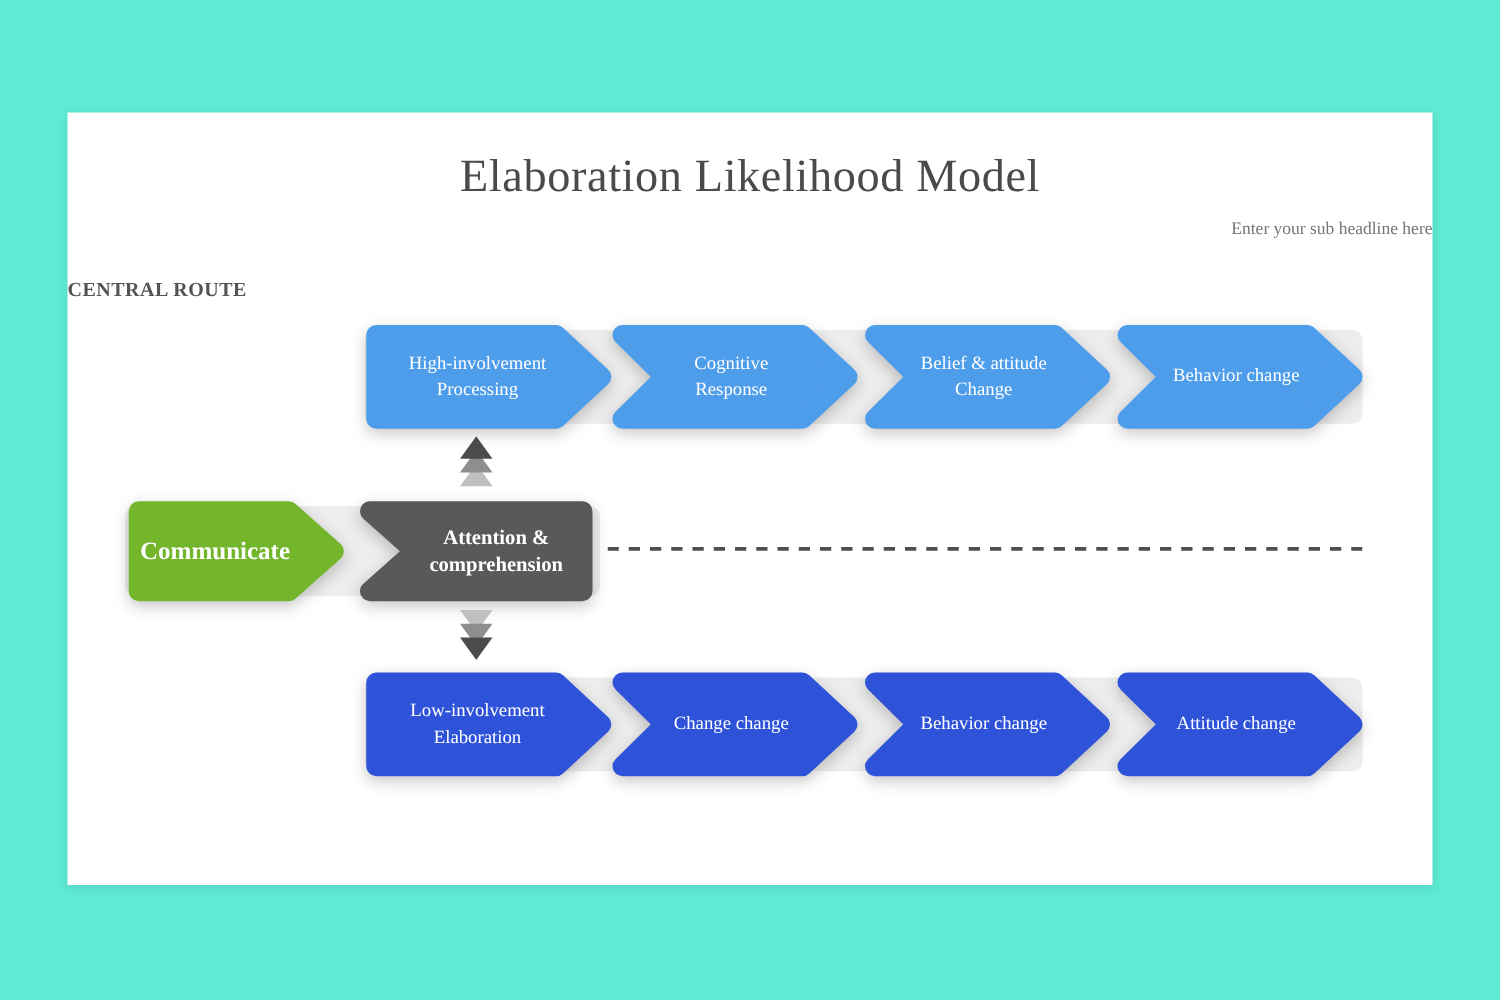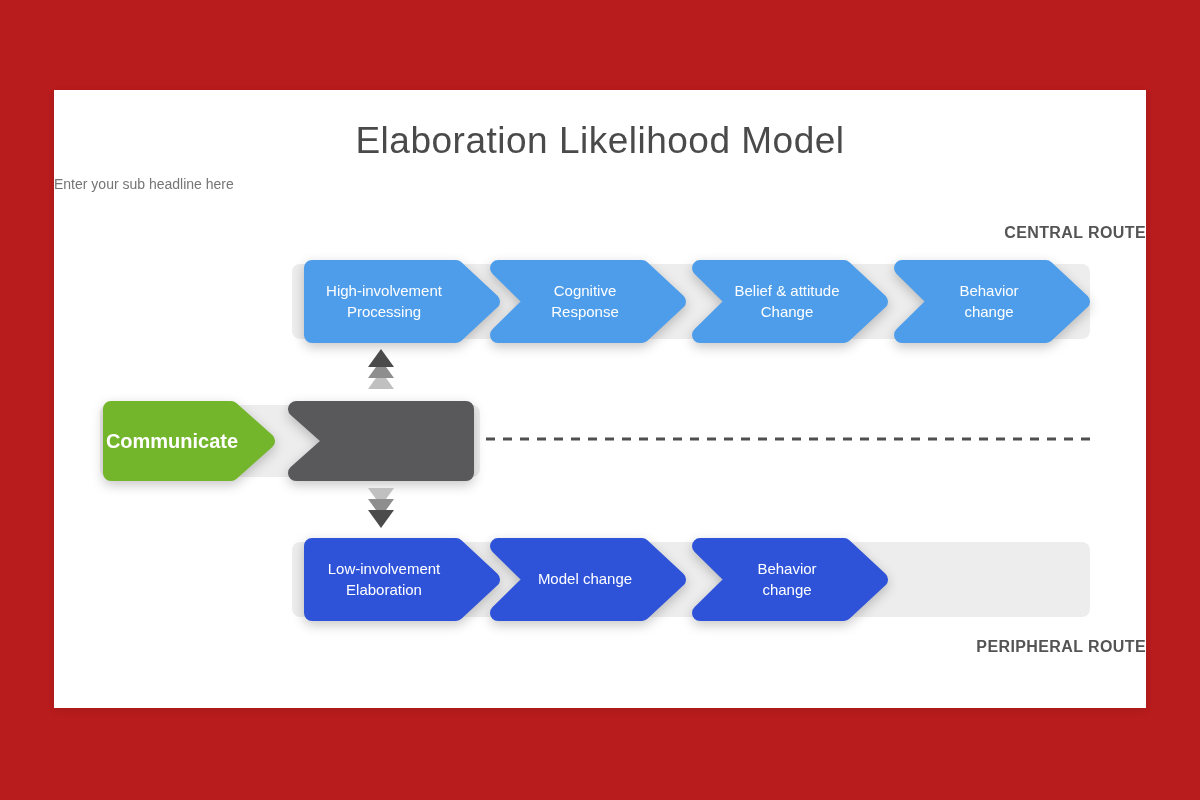--- a/index.html
+++ b/index.html
@@ -1,41 +1,41 @@
 <!DOCTYPE html>
 <html style="--c-light_blue: #4E9DEA; --c-dark_blue: #2E53D9; --c-green: #73B62B; --c-dark_gray: #59595B; --c-band: #EDEDED; --c-title_text: #4A4A4A; --c-subtitle_text: #757575; --c-route_label_text: #545454; --c-dash: #4F4F4F; --c-fade_dark: #4B4B4B; --c-fade_mid: #8E8E8E; --c-fade_light: #C0C0C0;"><head>
 <meta charset="utf-8">
 <style>
   html,body{margin:0;padding:0;}
   .page{
     position:relative;
     width:1200px;height:800px;
-    background:#b91c1c;
-    font-family:Liberation Sans, sans-serif;
+    background:#5eead4;
+    font-family:Liberation Serif, serif;
     overflow:hidden;
   }
   .slide{
     position:absolute;left:54px;top:90px;width:1092px;height:618px;
     background:#FFFFFF;
     box-shadow:0 2px 8px rgba(0,0,0,0.10);
   }
   .title{
     position:absolute;top:30px;left:0;width:100%;
     text-align:center;
     font-size:37px;font-weight:400;color:var(--c-title_text);
     letter-spacing:0.5px;
   }
   .subtitle{
     position:absolute;top:86px;left:0;width:100%;
-    text-align:left;
+    text-align:right;
     font-size:14px;color:var(--c-subtitle_text);
   }
   .route-label{
     position:absolute;left:0;width:100%;
-    text-align:right;
+    text-align:left;
     font-size:16px;font-weight:bold;color:var(--c-route_label_text);
     letter-spacing:0.4px;
   }
   .route-label.central{top:134px;}
   .route-label.peripheral{top:548px;}
   .band{
     position:absolute;background:var(--c-band);border-radius:8px;
   }
   .band.top{left:238px;top:174px;width:798px;height:75px;}
   .band.mid{left:46px;top:315px;width:380px;height:72px;}
@@ -50,21 +50,21 @@
   .arrow path{stroke-width:16;stroke-linejoin:round;}
   .arrow-label{
     position:absolute;top:0;bottom:0;left:12px;right:48px;
     display:flex;align-items:center;justify-content:center;
     text-align:center;color:#FFFFFF;font-size:15px;line-height:1.35;
     white-space:pre-line;
   }
   .arrow.notched .arrow-label{left:40px;right:46px;}
   .row-top{top:170px;}
   .row-bottom{top:448px;}
-  .pos-1{left:250px;} .pos-2{left:436px;} .pos-3{left:638px;} .pos-4{left:840px;}
+  .pos-1{left:239px;padding-left:18px;} .pos-2{left:436px;} .pos-3{left:638px;} .pos-4{left:840px;}
   .arrow.communicate{left:49px;top:311px;width:172px;height:80px;}
   .arrow.communicate .arrow-label{left:10px;right:44px;font-size:20px;font-weight:bold;}
   .arrow.attention{left:234px;top:311px;width:186px;height:80px;}
   .arrow.attention .arrow-label{left:44px;right:12px;font-size:16.5px;font-weight:bold;}
   .fade-arrow{position:absolute;left:313px;width:28px;height:44px;}
   .fade-arrow.up{top:258px;}
   .fade-arrow.down{top:395px;}
   .dash-line{position:absolute;left:432px;top:346px;width:604px;height:6px;}
 </style>
 </head>
@@ -113,20 +113,22 @@
     <div class="arrow communicate">
       <svg width="172" height="80" viewBox="0 0 172 80">
         <path class="shape-green" d="M8 8 L128 8 L164 40 L128 72 L8 72 Z"></path>
       </svg>
       <div class="arrow-label">Communicate</div>
     </div>
     <div class="arrow attention">
       <svg width="186" height="80" viewBox="0 0 186 80">
         <path class="shape-gray" d="M8 8 L178 8 L178 72 L8 72 L44 40 Z"></path>
       </svg>
+      <div class="arrow-label">Attention &amp;
+comprehension</div>
     </div>
 
     <svg class="fade-arrow up" viewBox="0 0 28 44">
       <polygon points="14,23 27,41 1,41" style="fill:var(--c-fade_light)"></polygon>
       <polygon points="14,12 27,30 1,30" style="fill:var(--c-fade_mid)"></polygon>
       <polygon points="14,1 27,19 1,19" style="fill:var(--c-fade_dark)"></polygon>
     </svg>
     <svg class="fade-arrow down" viewBox="0 0 28 44">
       <polygon points="1,3 27,3 14,21" style="fill:var(--c-fade_light)"></polygon>
       <polygon points="1,14 27,14 14,32" style="fill:var(--c-fade_mid)"></polygon>
@@ -141,25 +143,30 @@
       <svg width="196" height="83" viewBox="0 0 196 83">
         <path class="shape-dark" d="M8 8 L152 8 L188 41.5 L152 75 L8 75 Z"></path>
       </svg>
       <div class="arrow-label">Low-involvement
 Elaboration</div>
     </div>
     <div class="arrow notched row-bottom pos-2">
       <svg width="196" height="83" viewBox="0 0 196 83">
         <path class="shape-dark" d="M8 8 L152 8 L188 41.5 L152 75 L8 75 L42 41.5 Z"></path>
       </svg>
-      <div class="arrow-label">Model change</div>
+      <div class="arrow-label">Change change</div>
     </div>
     <div class="arrow notched row-bottom pos-3">
       <svg width="196" height="83" viewBox="0 0 196 83">
         <path class="shape-dark" d="M8 8 L152 8 L188 41.5 L152 75 L8 75 L42 41.5 Z"></path>
       </svg>
       <div class="arrow-label">Behavior change</div>
     </div>
+    <div class="arrow notched row-bottom pos-4">
+      <svg width="196" height="83" viewBox="0 0 196 83">
+        <path class="shape-dark" d="M8 8 L152 8 L188 41.5 L152 75 L8 75 L42 41.5 Z"></path>
+      </svg>
+      <div class="arrow-label">Attitude change</div>
+    </div>
 
-    <div class="route-label peripheral">PERIPHERAL ROUTE</div>
 
   </div>
 </div>
 
 </body></html>

